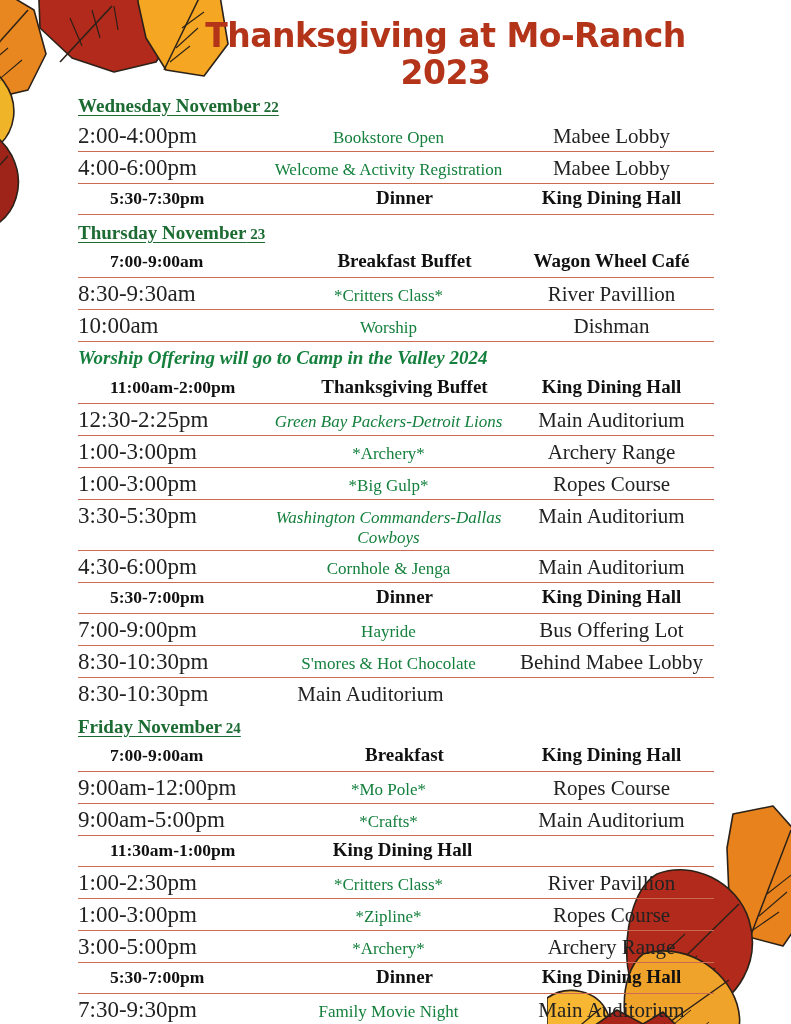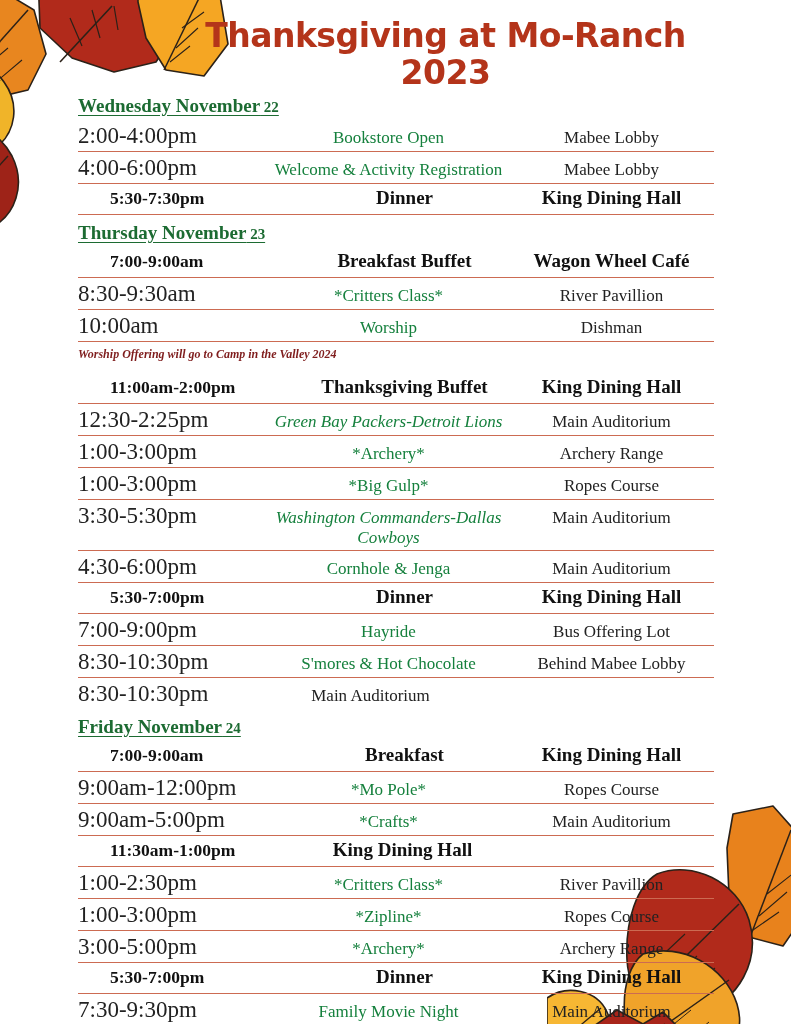--- a/index.html
+++ b/index.html
@@ -84,21 +84,21 @@
     flex: 1 1 auto;
     text-align: center;
     font-size: 17px;
     color: #15803d;
     padding: 0 4px;
   }
   .c-loc {
     width: 205px;
     flex: none;
     text-align: center;
-    font-size: 17px;
+    font-size: 21px;
     color: #222;
     white-space: nowrap;
   }
 
   
   .row.meal .c-time,
   .row.meal .c-act,
   .row.meal .c-loc {
     font-weight: bold;
     font-size: 19px;
@@ -107,22 +107,22 @@
   .row.meal .c-time { font-size: 17.5px; margin-left: 32px; }
 
   
   .row .c-act.italic { font-style: italic; }
 
   
   .note-row {
     text-align: center;
     font-style: italic;
     font-weight: bold;
-    font-size: 12px;
-    color: #7f1d1d;
+    font-size: 19px;
+    color: #15803d;
     padding: 5px 0 4px 0;
     border-bottom: none;
     font-family: Liberation Serif, serif;
   }
 </style>
 </head>
 <body>
 
 <svg class="leaf-layer leaf-tl" viewBox="0 0 300 290">
   <g stroke="#2b2118" stroke-width="1.6" stroke-linejoin="round">

